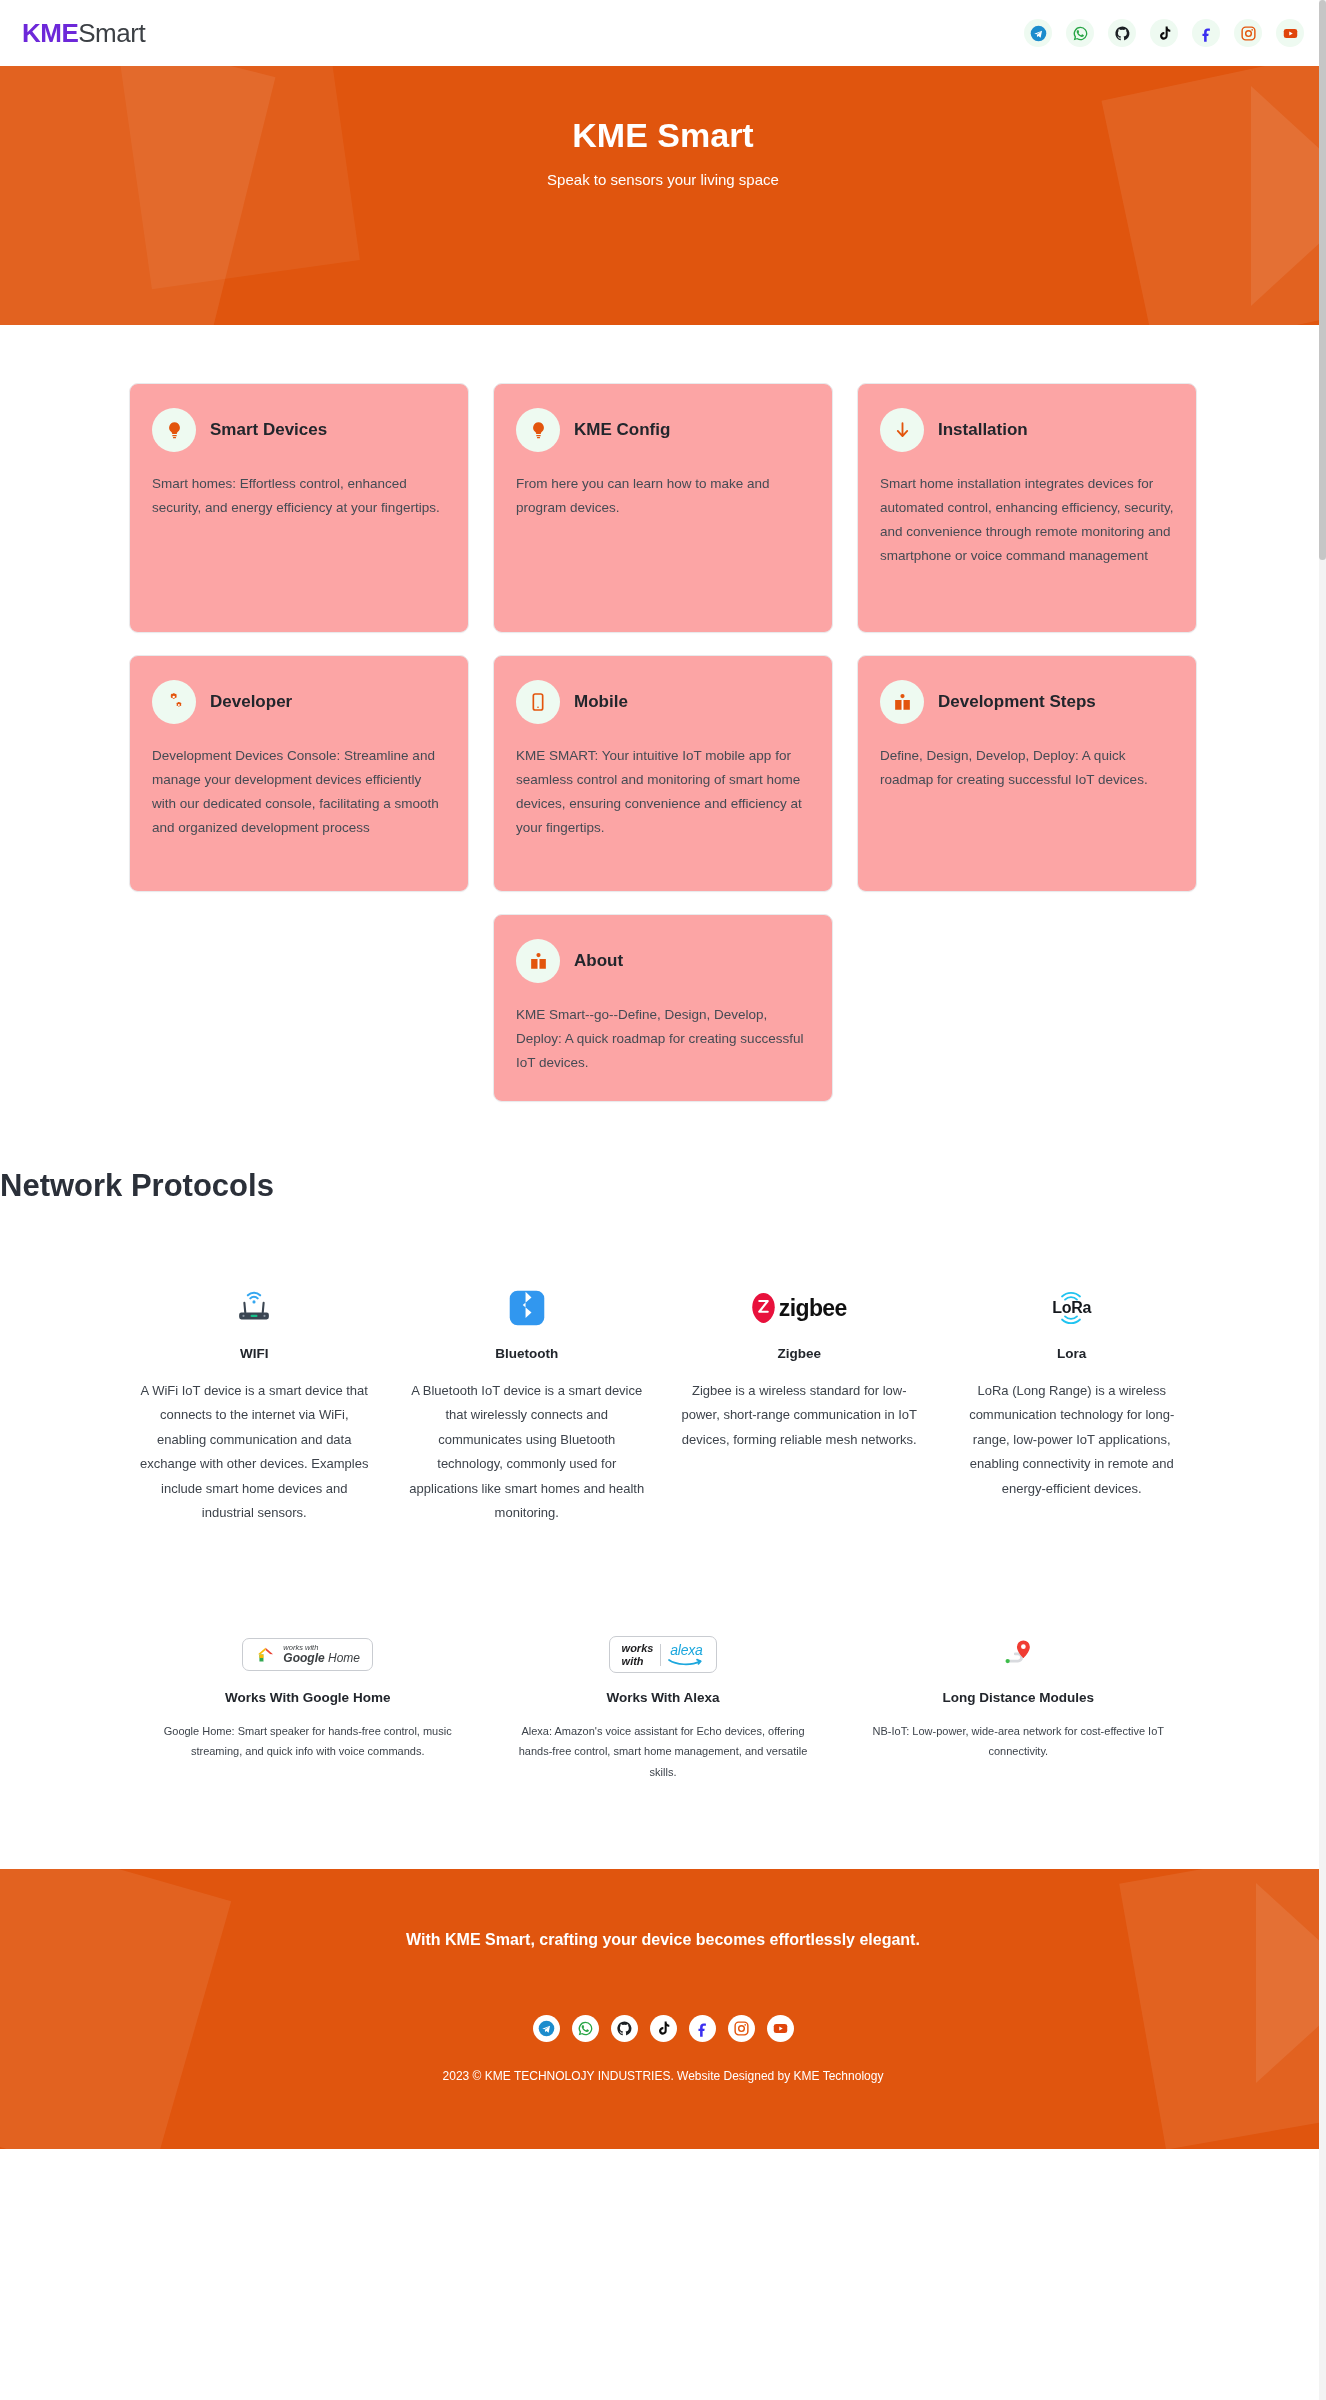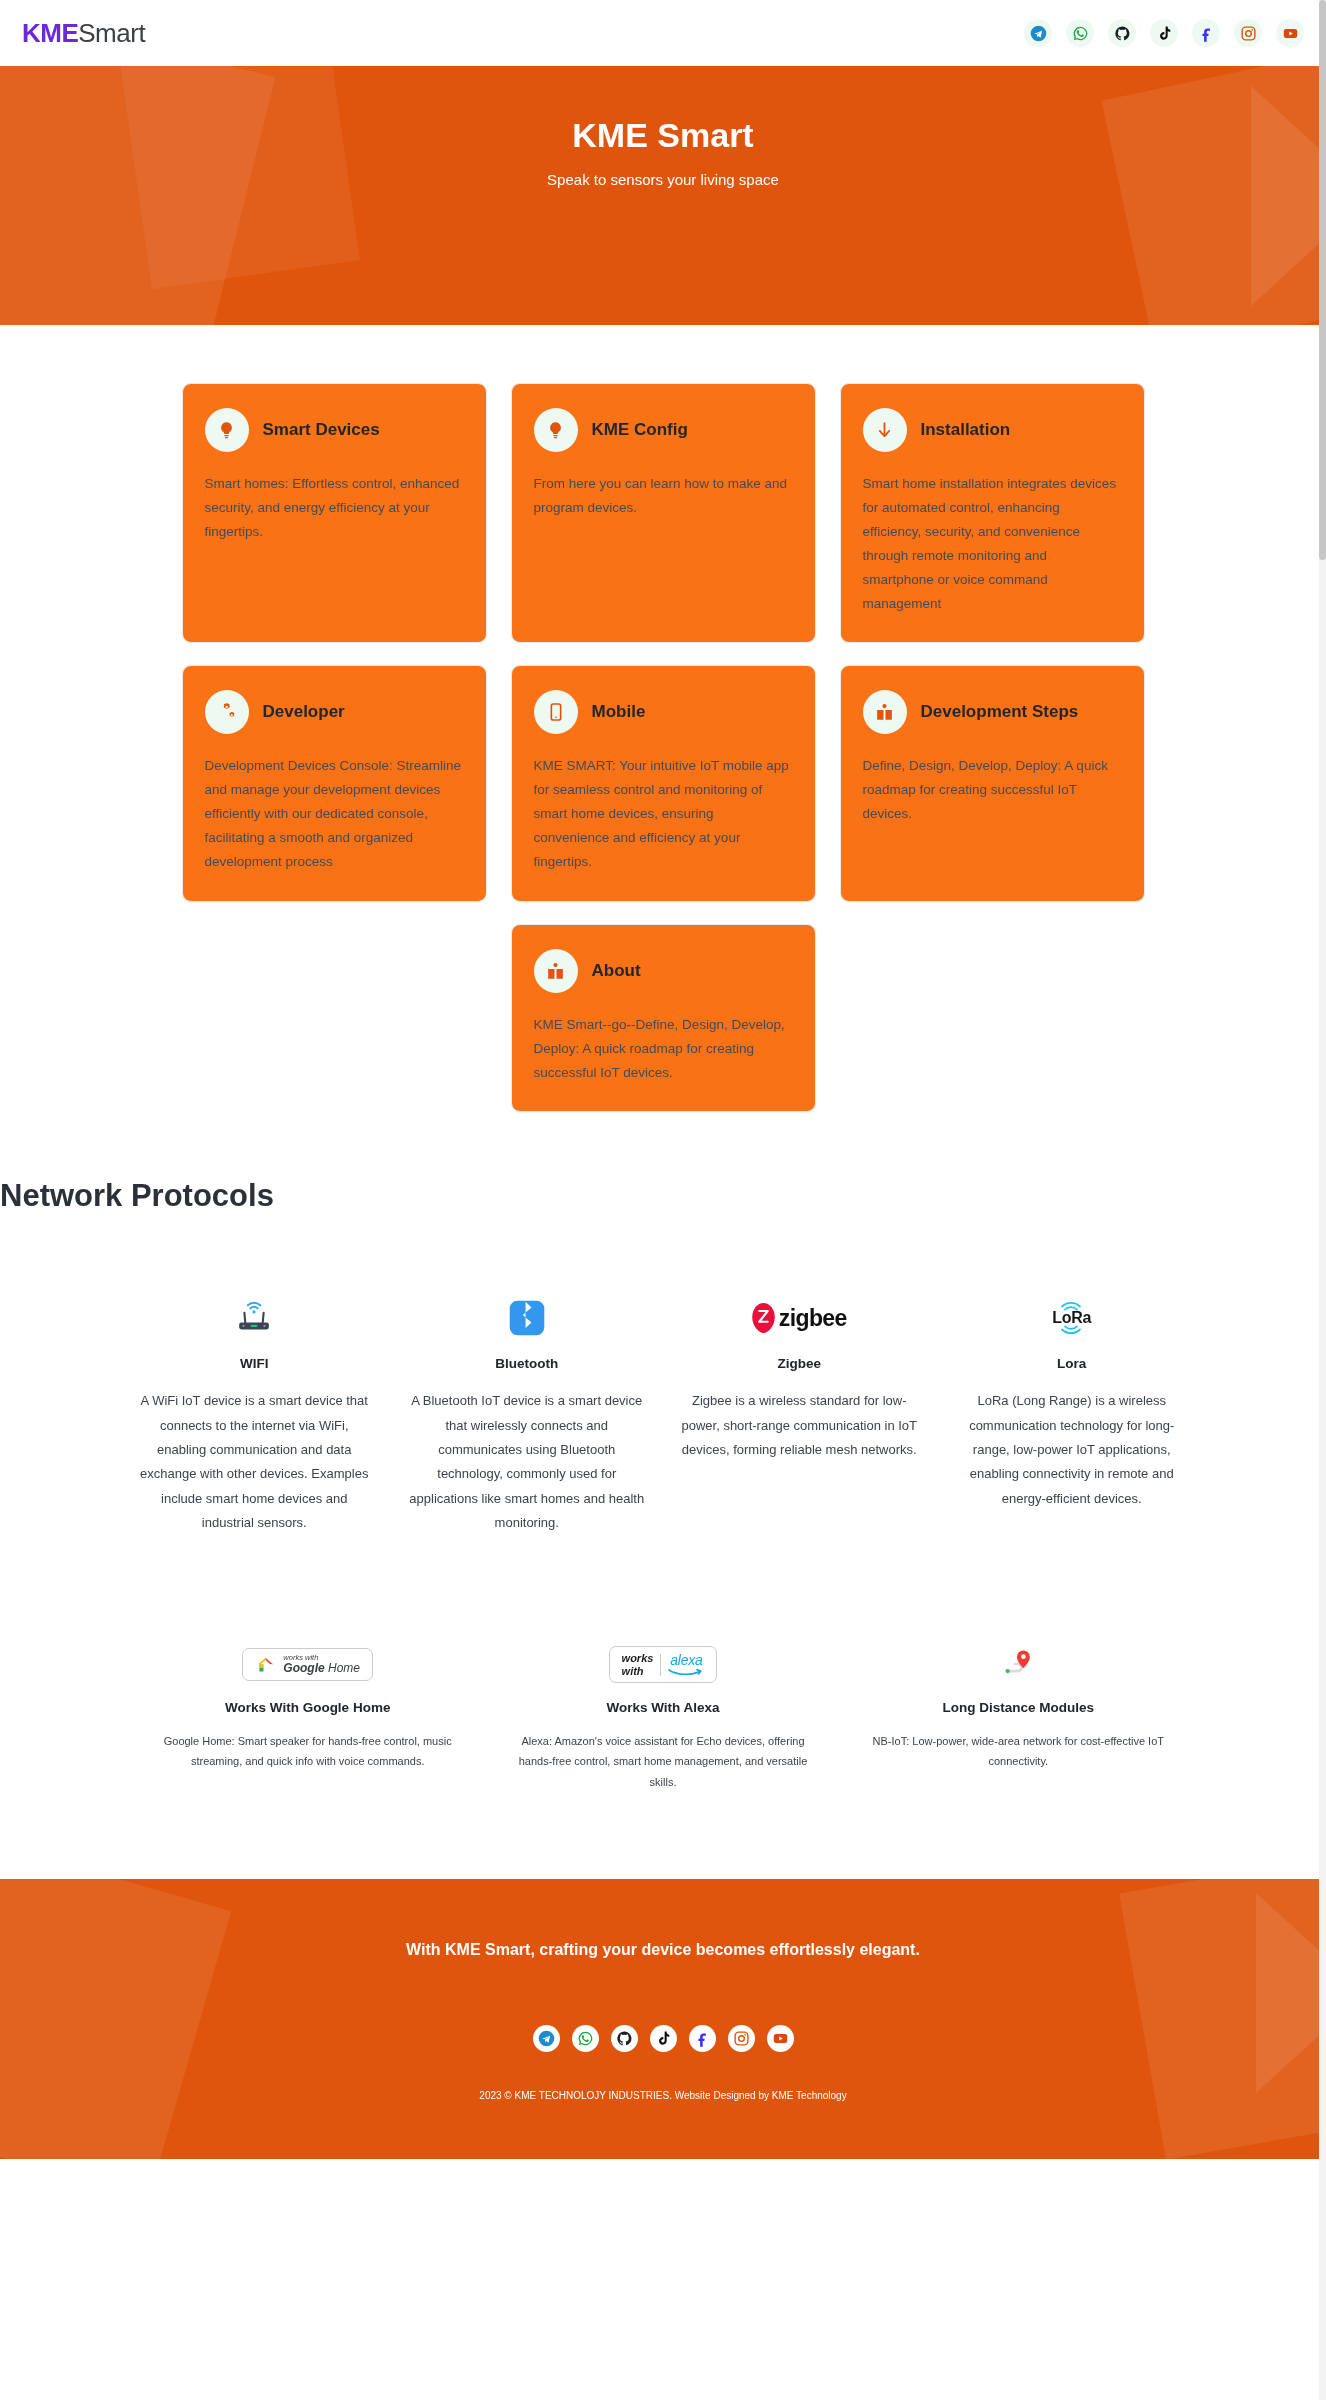--- a/index.html
+++ b/index.html
@@ -86,22 +86,22 @@
 
   
   .cards-wrap { padding: 58px 0 0 0; }
   .card-row {
     display: flex;
     justify-content: center;
     gap: 24px;
     margin-bottom: 22px;
   }
   .card {
-    width: 305px;
-    background: #f97316;
+    width: 340px;
+    background: #fca5a5;
     border: 1px solid #e9eaec;
     border-radius: 9px;
     padding: 24px 22px 26px 22px;
     position: relative;
     box-shadow: 0 1px 2px rgba(0,0,0,0.02);
     cursor: pointer;
   }
   .card.r1 { min-height: 250px; }
   .card.r2 { min-height: 237px; }
   .card.about { min-height: 180px; }
@@ -222,22 +222,22 @@
     position: relative; z-index: 2;
   }
   .fsoc {
     width: 27px; height: 27px; border-radius: 50%;
     background: #ffffff;
     display: flex; align-items: center; justify-content: center;
     cursor: pointer;
   }
   .copyright {
     color: #ffffff;
-    font-size: 10px;
-    margin-top: 38px;
+    font-size: 12px;
+    margin-top: 27px;
     position: relative; z-index: 2;
   }
 
   
   .fake-scroll {
     position: absolute; top: 0; right: 0; width: 7px; height: 2400px;
     background: #f3f3f3;
   }
   .fake-scroll .thumb {
     position: absolute; top: 0; left: 0; width: 7px; height: 560px;

